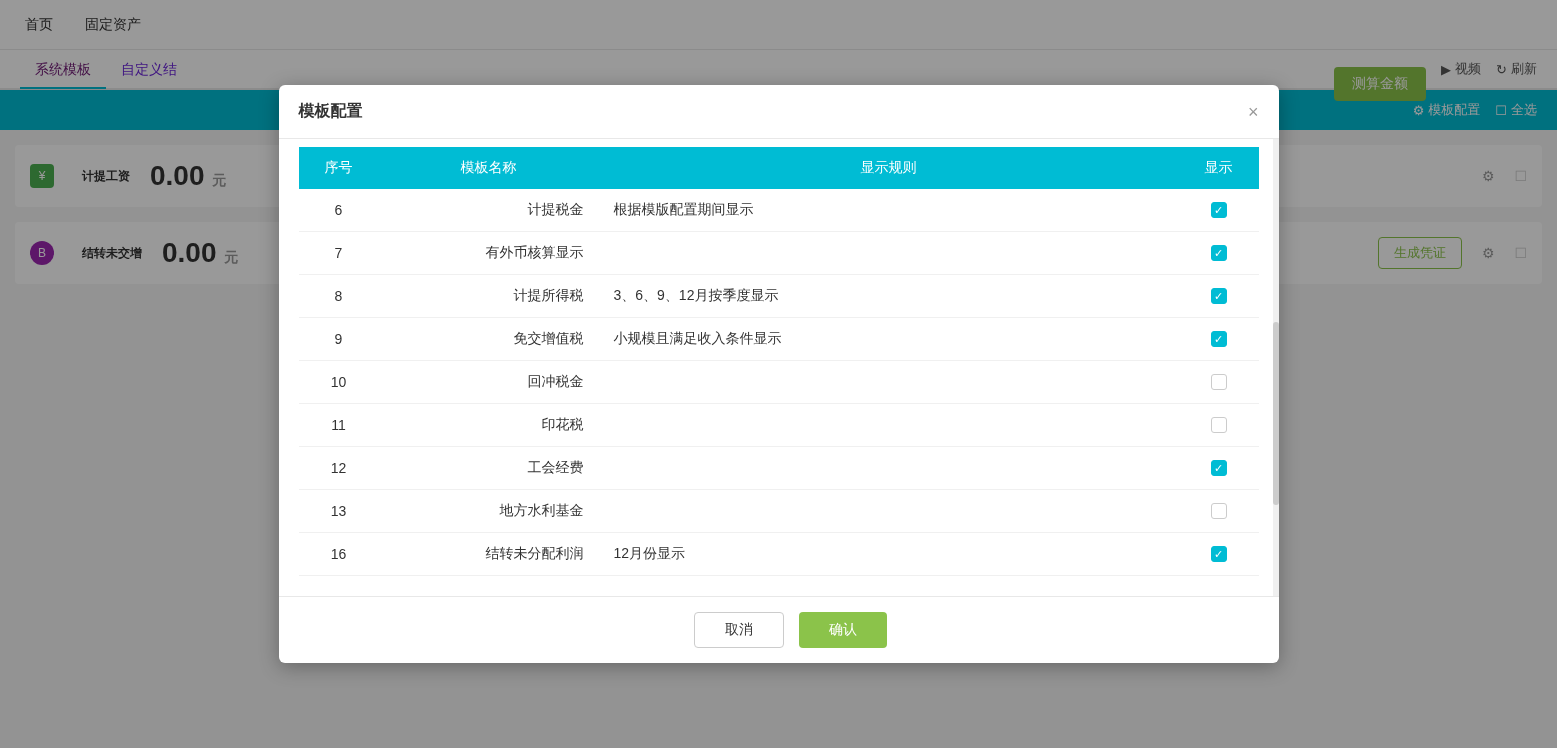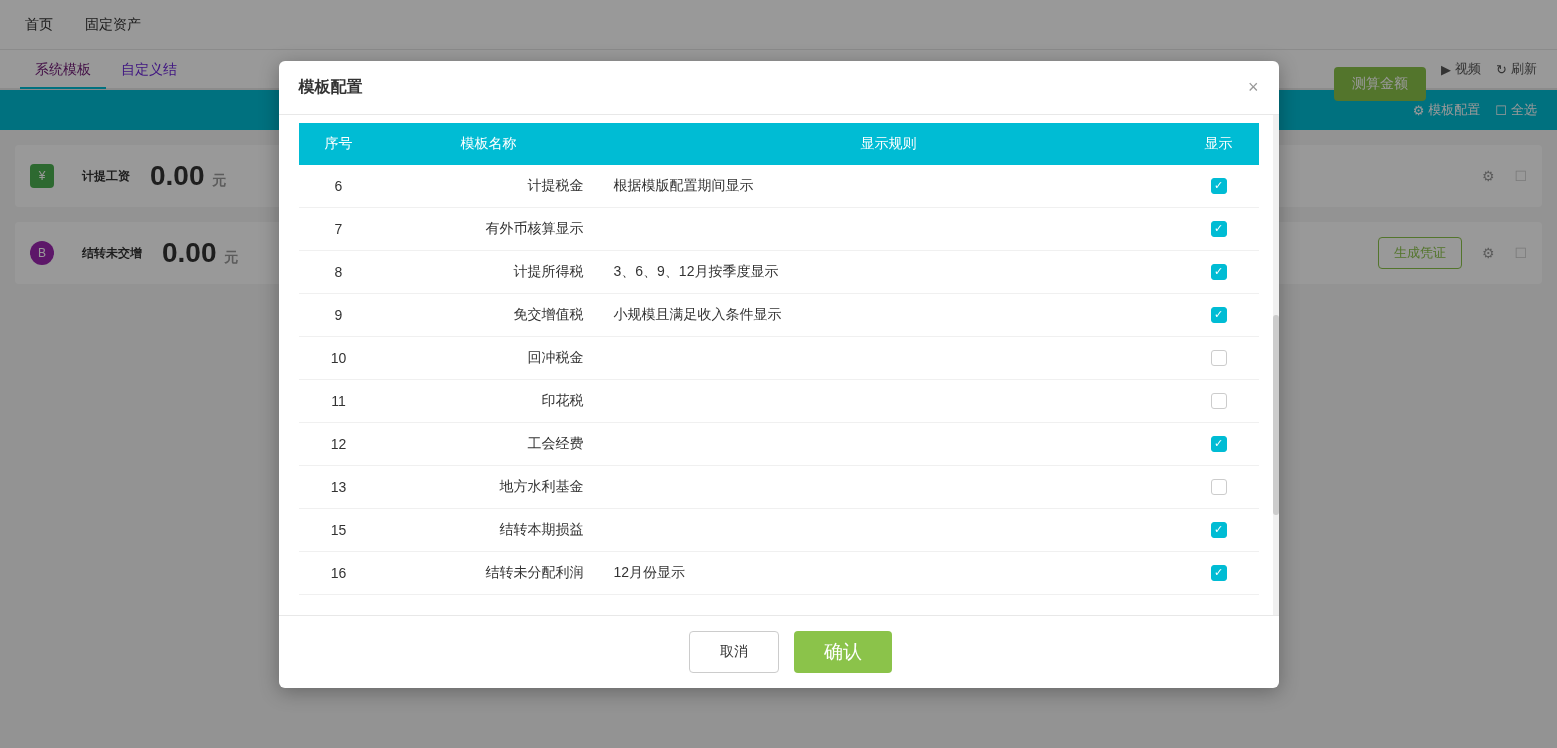--- a/index.html
+++ b/index.html
@@ -270,21 +270,21 @@
       margin-left: 24px;
     }
 
     .btn-confirm {
       background: #8bc34a;
       color: #fff;
       border: none;
       padding: 8px 30px;
       border-radius: 4px;
       cursor: pointer;
-      font-size: 19px;
+      font-size: 14px;
     }
 
     
     .scrollbar-track {
       position: absolute;
       right: 0;
       top: 0;
       bottom: 0;
       width: 6px;
       background: #f0f0f0;
@@ -484,30 +484,20 @@
               <td>13</td>
               <td>地方水利基金</td>
               <td></td>
               <td>
                 <div class="checkbox-cell">
                   <span class="custom-checkbox unchecked"></span>
                 </div>
               </td>
             </tr>
             <tr>
-              <td>15</td>
-              <td>结转本期损益</td>
-              <td></td>
-              <td>
-                <div class="checkbox-cell">
-                  <span class="custom-checkbox checked">✓</span>
-                </div>
-              </td>
-            </tr>
-            <tr>
               <td>16</td>
               <td>结转未分配利润</td>
               <td>12月份显示</td>
               <td>
                 <div class="checkbox-cell">
                   <span class="custom-checkbox checked">✓</span>
                 </div>
               </td>
             </tr>
           </tbody>

